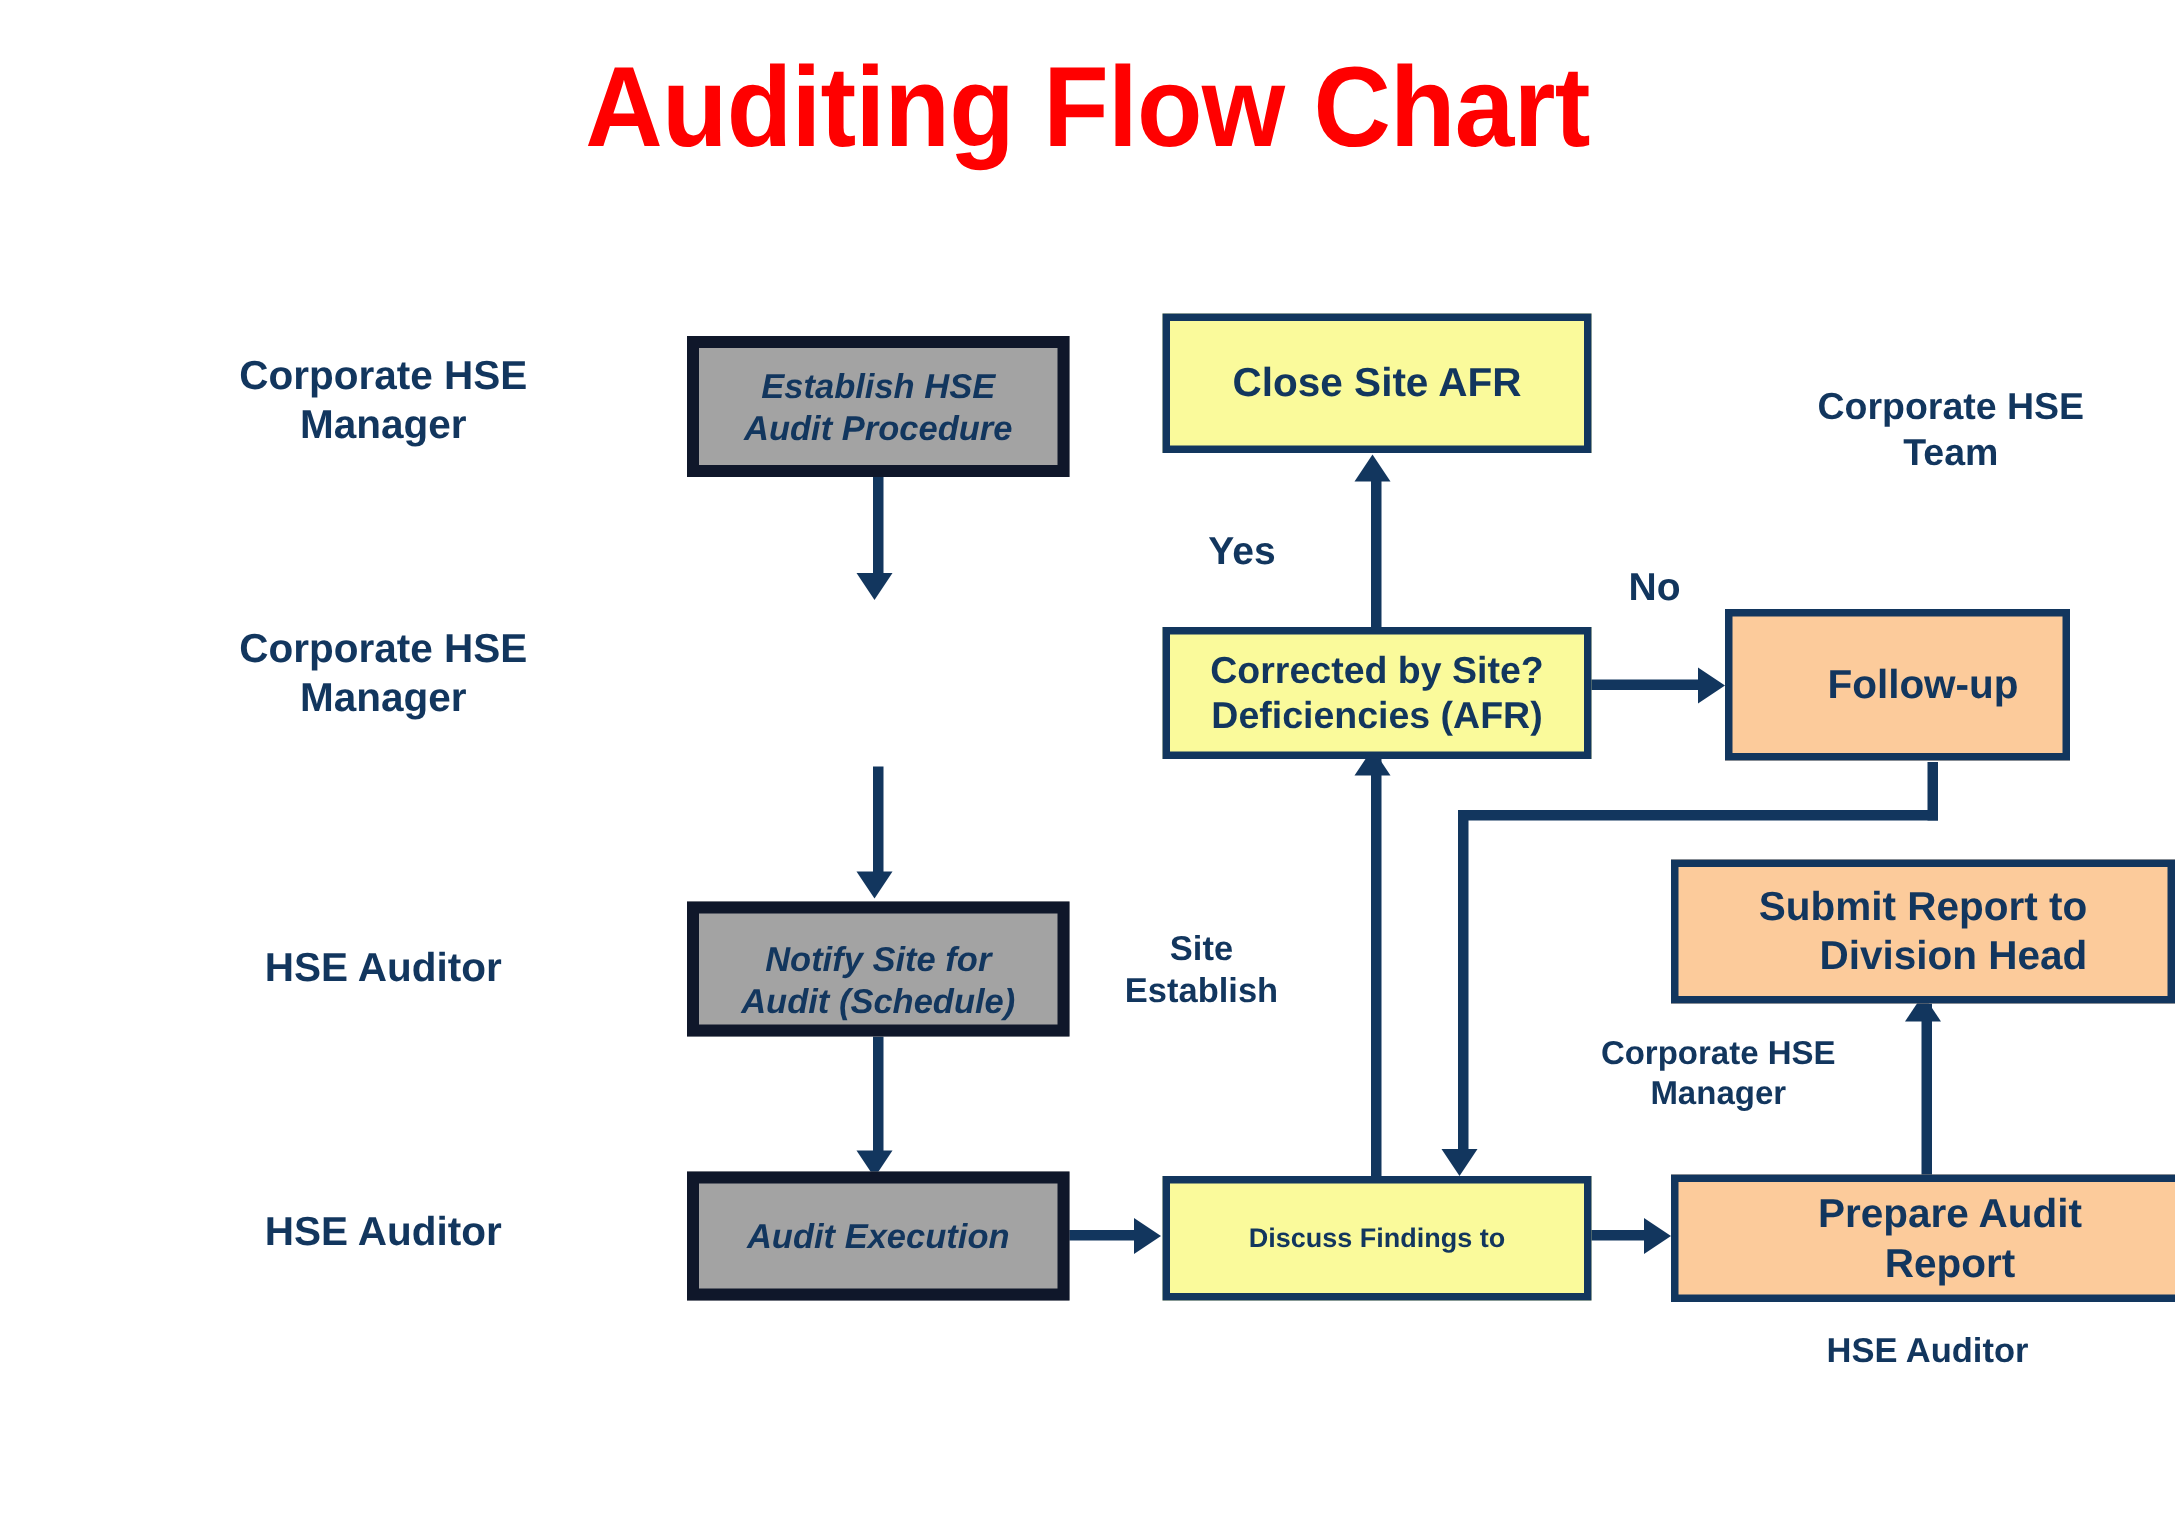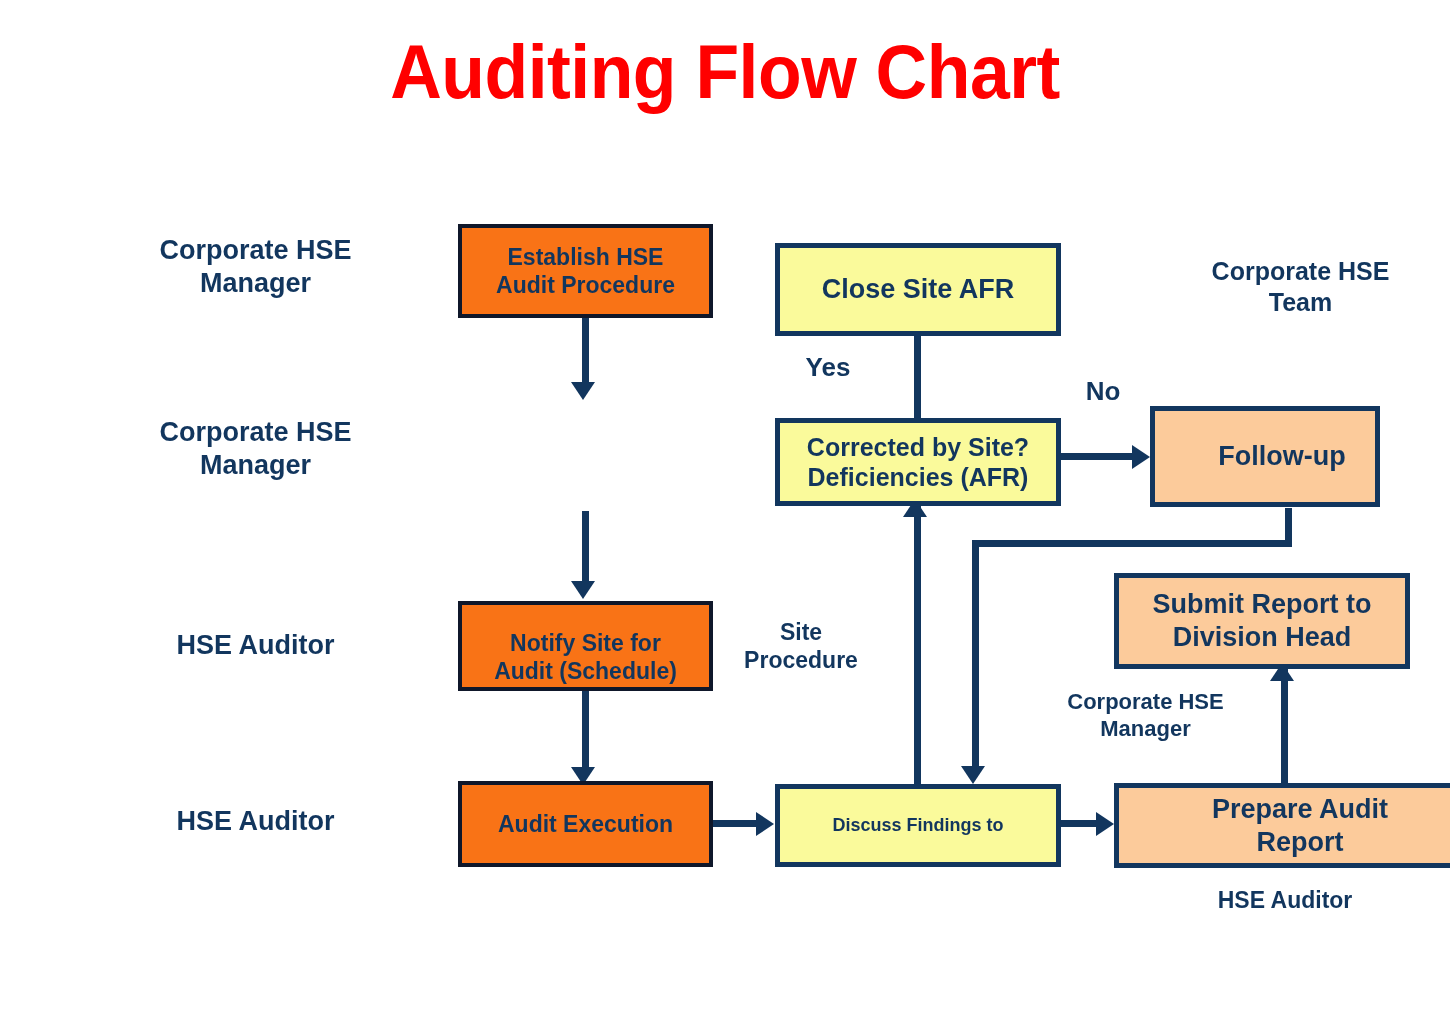--- a/index.html
+++ b/index.html
@@ -40,22 +40,23 @@
     display: flex;
     align-items: center;
     justify-content: center;
     text-align: center;
     color: #12365E;
     font-weight: bold;
     line-height: 1.22;
     padding: 2px 6px;
   }
   .node-white {
-    background: #f97316;
-    border: 4px solid #0f172a;
+    background: #a3a3a3;
+    border: 8px solid #0f172a;
+    font-style: italic;
   }
   .node-yellow {
     background: #FAFA9B;
     border: 5px solid #12365E;
   }
   .node-orange {
     background: #FCCB9B;
     border: 5px solid #12365E;
   }
 
@@ -130,21 +131,21 @@
     <div>HSE Auditor</div>
   </div>
 
   <div class="role-label" style="left:1168px; top:256px; width:265px; font-size:25px;">
     <div>Corporate HSE</div>
     <div>Team</div>
   </div>
 
   <div class="role-label" style="left:716px; top:618px; width:170px; font-size:23px;">
     <div>Site</div>
-    <div>Procedure</div>
+    <div>Establish</div>
   </div>
 
   <div class="role-label" style="left:1038px; top:689px; width:215px; font-size:22px;">
     <div>Corporate HSE</div>
     <div>Manager</div>
   </div>
 
   <div class="role-label" style="left:1170px; top:886px; width:230px; font-size:23px;">
     <div>HSE Auditor</div>
   </div>
@@ -212,39 +213,39 @@
     </div>
   </div>
 
   <div class="node node-yellow" style="left:775px; top:418px; width:286px; height:88px; font-size:25px;">
     <div>
       <div>Corrected by Site?</div>
       <div>Deficiencies (AFR)</div>
     </div>
   </div>
 
-  <div class="node node-yellow" style="left:775px; top:209px; width:286px; height:93px; font-size:27px;margin-top:34px;">
+  <div class="node node-yellow" style="left:775px; top:209px; width:286px; height:93px; font-size:27px;">
     <div>
       <div>Close Site AFR</div>
     </div>
   </div>
 
   <div class="node node-orange" style="left:1150px; top:406px; width:230px; height:101px; font-size:27px;padding-left:40px;">
     <div>
       <div>Follow-up</div>
     </div>
   </div>
 
   <div class="node node-orange" style="left:1114px; top:783px; width:372px; height:85px; font-size:27px;">
     <div>
       <div>Prepare Audit</div>
       <div>Report</div>
     </div>
   </div>
 
-  <div class="node node-orange" style="left:1114px; top:573px; width:296px; height:96px; font-size:27px;">
+  <div class="node node-orange" style="left:1114px; top:573px; width:336px; height:96px; font-size:27px;text-align:right;">
     <div>
       <div>Submit Report to</div>
       <div>Division Head</div>
     </div>
   </div>
 
 </div>
 
 </body></html>

